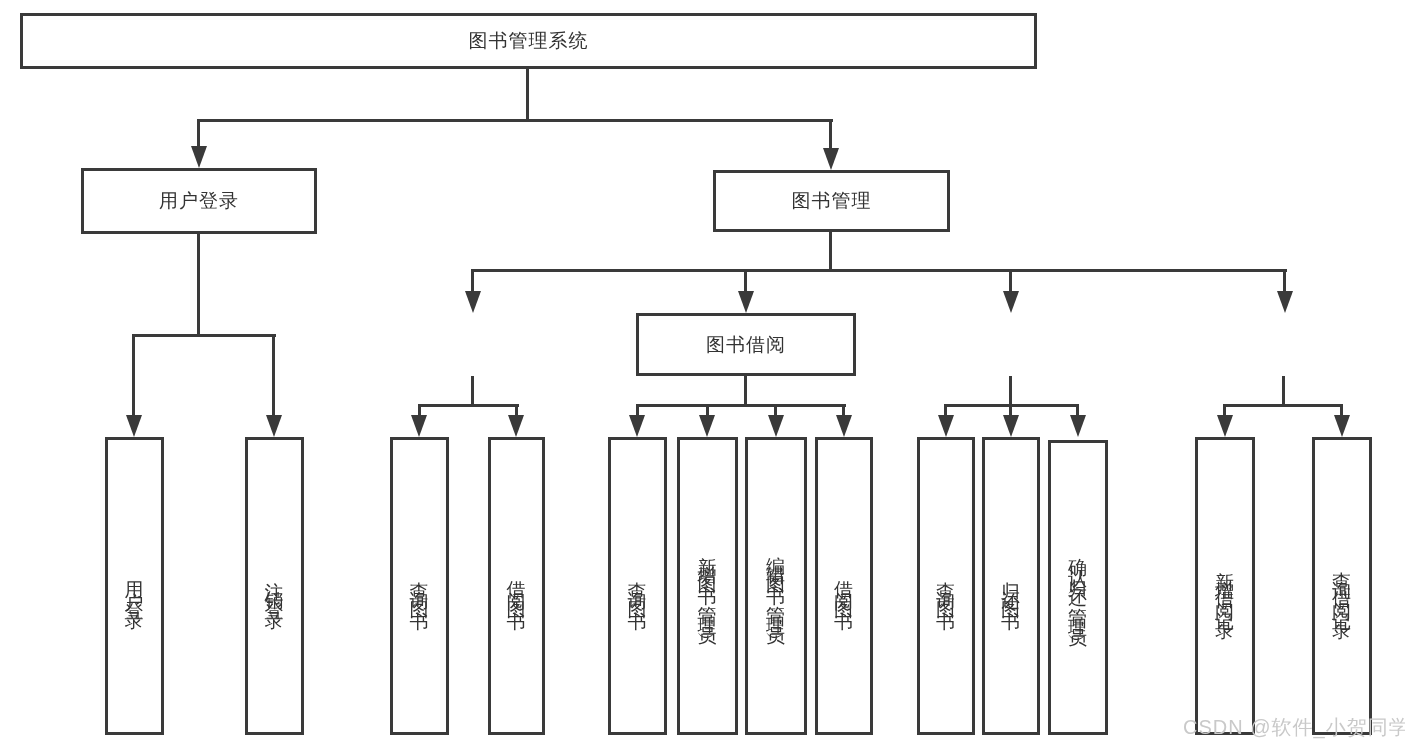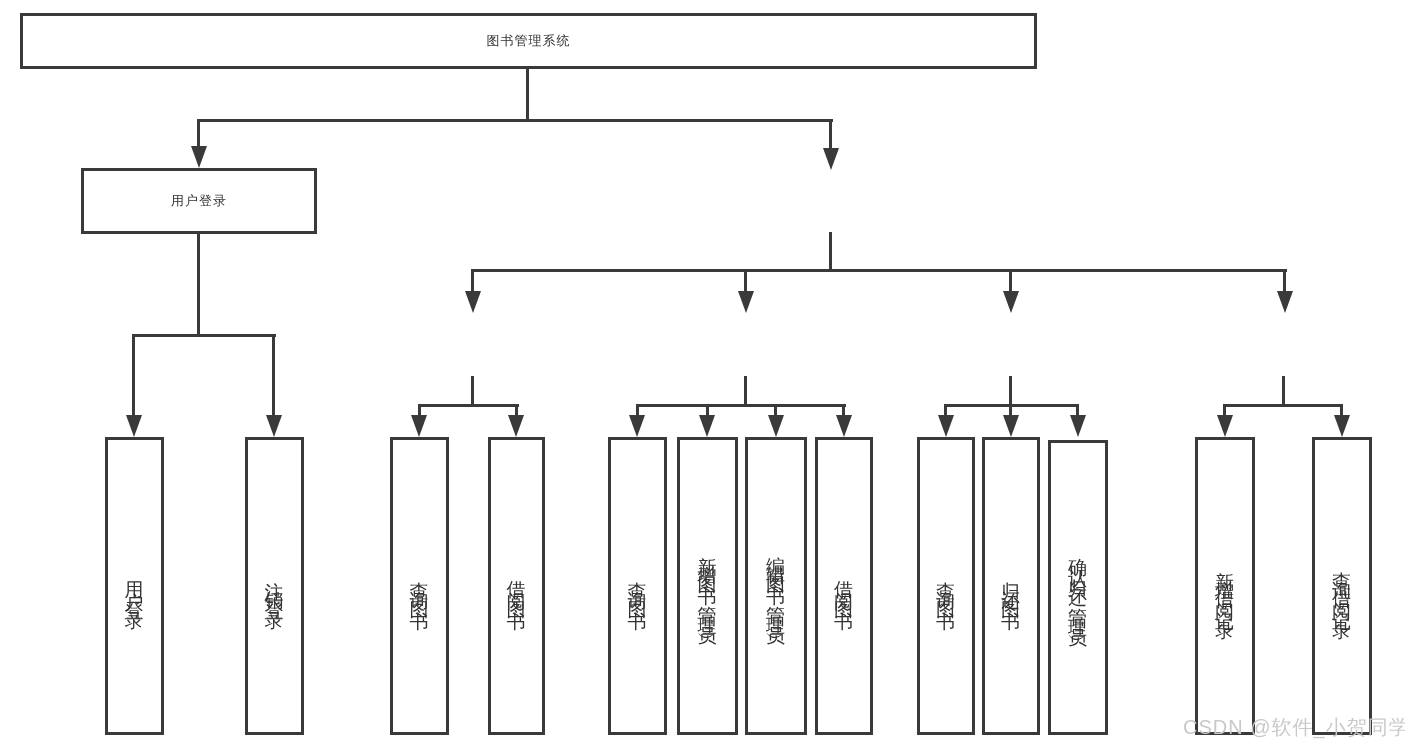--- a/index.html
+++ b/index.html
@@ -14,21 +14,21 @@
   .box {
     position: absolute;
     box-sizing: border-box;
     border: 3px solid #3a3a3a;
     background: #ffffff;
     display: flex;
     align-items: center;
     justify-content: center;
     color: #333333;
   }
-  .h-box { font-size: 13px; letter-spacing: 1px; white-space: nowrap; }
+  .h-box { font-size: 19px; letter-spacing: 1px; white-space: nowrap; }
   .v-box > span {
     writing-mode: vertical-rl;
     text-orientation: mixed;
     line-height: 1;
     font-size: 19px;
     letter-spacing: 10px;
     white-space: nowrap;
   }
   .vline, .hline { position: absolute; background: #3a3a3a; }
   .vline { width: 3px; }
@@ -111,21 +111,23 @@
   <div class="vline" style="left:1282px;top:376px;height:30px"></div>
   <div class="hline" style="left:1223px;top:404px;width:120px"></div>
   <div class="vline" style="left:1223px;top:404px;height:13px"></div>
   <div class="arrow" style="left:1217px;top:415px"></div>
   <div class="vline" style="left:1340px;top:404px;height:13px"></div>
   <div class="arrow" style="left:1334px;top:415px"></div>
 
   <div class="box h-box" style="left:20px;top:13px;width:1017px;height:56px">图书管理系统</div>
 
   <div class="box h-box" style="left:81px;top:168px;width:236px;height:66px">用户登录</div>
+  <div class="box h-box" style="left:713px;top:170px;width:237px;height:62px">图书管理</div>
 
+  <div class="box h-box" style="left:636px;top:313px;width:220px;height:63px">图书借阅</div>
 
   <div class="box v-box" style="left:105px;top:437px;width:59px;height:298px">
     <span>用户登录</span>
   </div>
   <div class="box v-box" style="left:245px;top:437px;width:59px;height:298px">
     <span>注销登录</span>
   </div>
 
   <div class="box v-box" style="left:390px;top:437px;width:59px;height:298px">
     <span>查询图书</span>

